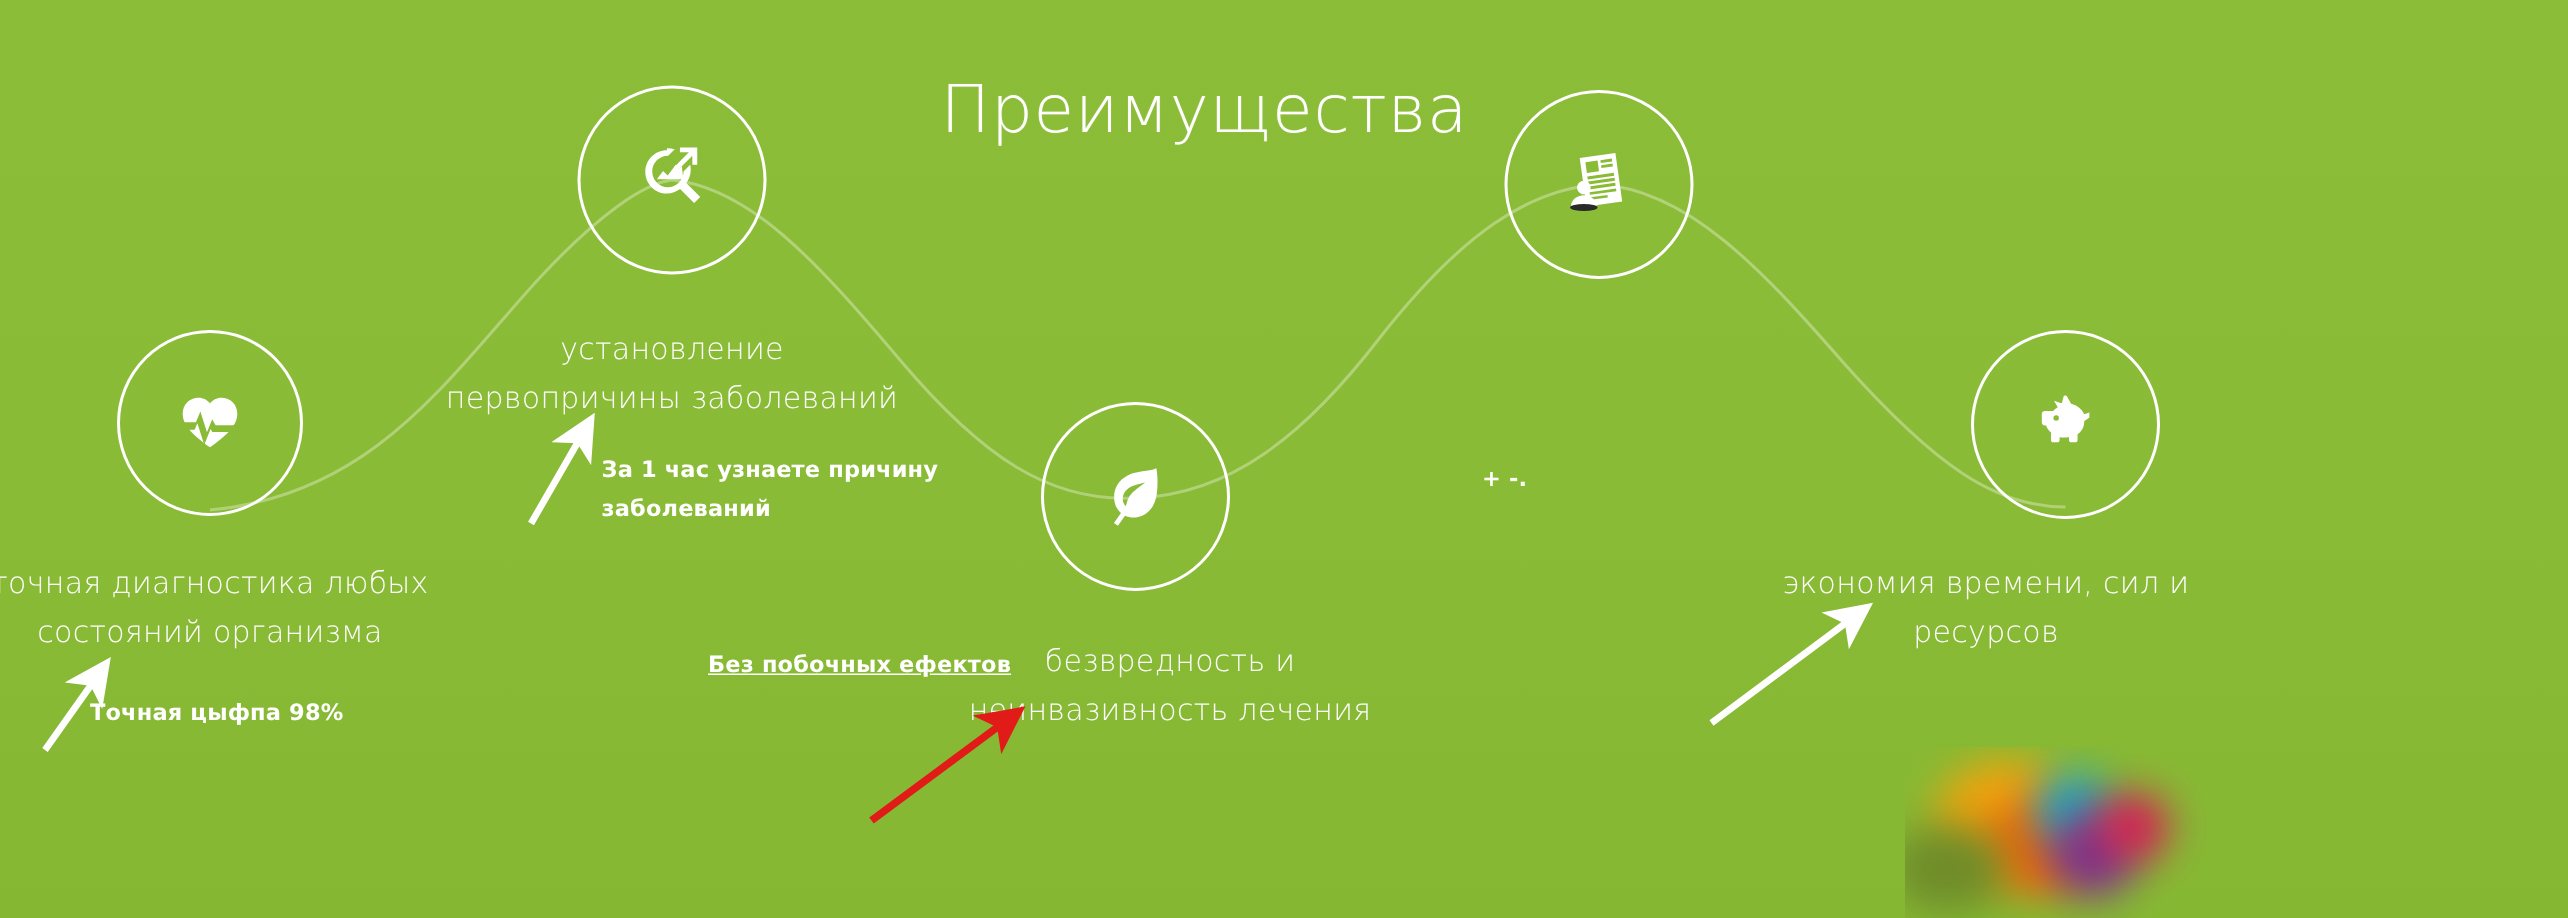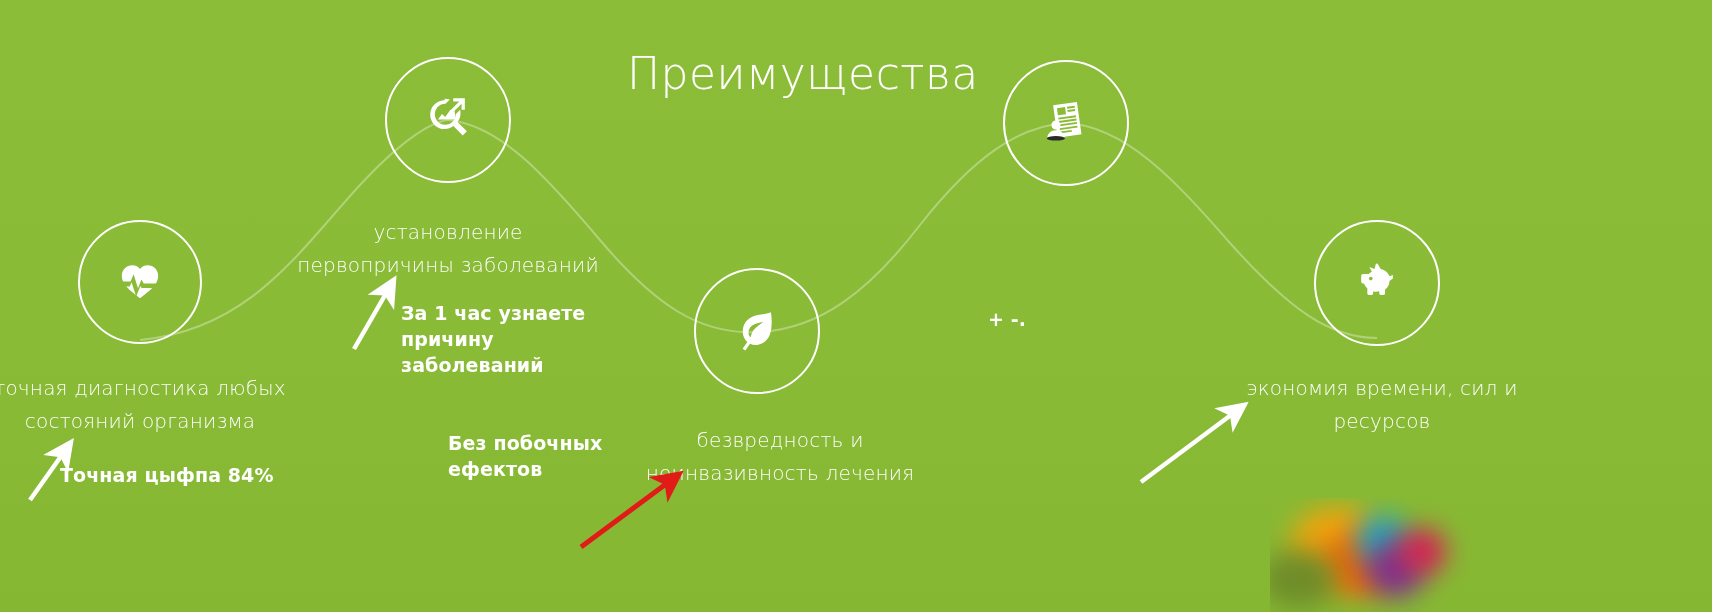--- a/index.html
+++ b/index.html
@@ -59,21 +59,21 @@
   .annot{
     position:absolute;z-index:7;
     color:#ffffff;
     font-family:"DejaVu Sans", sans-serif;
     font-weight:bold;
     font-size:16px;
     line-height:26px;
     white-space:pre-line;
     letter-spacing:0.1px;
   }
-  .annot.small{font-size:19px;}
+  .annot.small{font-size:15px;}
   .blob{
     position:absolute;z-index:2;
     filter:blur(13px);
     border-radius:50%;
     opacity:.95;
   }
   #blob-clip{position:absolute;left:1270px;top:498px;width:260px;height:114px;overflow:hidden;z-index:2;}
 </style>
 </head>
 <body>
@@ -92,21 +92,21 @@
   <div class="node-circle" style="left:78px;top:220px;width:124px;height:124px;">
     <span class="node-icon">
       <svg width="46" height="46" viewBox="0 0 48 48">
         <path fill="#ffffff" d="M24 43C14 35.5 5 28.6 5 19.6 5 13.2 9.9 8.5 16 8.5c3.4 0 6.4 1.6 8 4.1 1.6-2.5 4.6-4.1 8-4.1 6.1 0 11 4.7 11 11.1 0 9-9 15.9-19 23.4z"></path>
         <path fill="#8abb36" d="M2 25.5h12.2l3.1-7.4 4.6 14.5 3.6-9.1 2.4 4.2H46v4.6H25.6l-1.2-2.1-4.4 11.1-4.8-15-1.9 4.4H2z"></path>
       </svg>
     </span>
   </div>
   <div class="label" style="left:-20px;top:372px;width:320px;">точная диагностика любых
 состояний организма</div>
-  <div class="annot small" style="left:60px;top:462px;width:240px;">Точная цыфпа 84%</div>
+  <div class="annot small" style="left:60px;top:462px;width:240px;">Точная цыфпа 98%</div>
 
   <div class="node-circle" style="left:385px;top:57px;width:126px;height:126px;">
     <span class="node-icon">
       <svg width="50" height="50" viewBox="0 0 52 52">
         <path fill="#ffffff" d="M22.5 7.5c-8.3 0-15 6.7-15 15s6.7 15 15 15c3.4 0 6.6-1.2 9.1-3.1l9.7 9.7 4.3-4.3-9.7-9.7c2-2.5 3.1-5.7 3.1-9.1 0-1.2-.1-2.4-.4-3.5l-4.6 4.6v.1c0 6-4.9 10.9-10.9 10.9S12.3 28.2 12.3 22.2 17.2 11.3 23.2 11.3c.1 0 .1 0 .2 0l4.5-4.5c-1.6-.5-3.4-.8-5.4-.8z"></path>
         <path fill="#ffffff" d="M15.5 27.5l4.3-5.6 3.2 3 5.6-7.4 2.6 2.6 1.6-1.8 1.1 9.2z"></path>
         <path fill="#ffffff" d="M31.5 5.5h12v12h-3.4v-6.2L30 21.4l-2.4-2.4 10.1-10.1h-6.2z"></path>
       </svg>
     </span>
   </div>
@@ -117,21 +117,21 @@
 
   <div class="node-circle" style="left:694px;top:268px;width:126px;height:126px;">
     <span class="node-icon">
       <svg width="46" height="46" viewBox="0 0 48 48">
         <path fill="#ffffff" d="M38.5 6.5C33 9 25 8 18.5 11.5 11 15.5 8 22.5 9.5 30c.6 3 2.2 5.6 4.4 7.5L9 44.5l2.8 2 4.9-7c2.6 1.2 5.6 1.6 8.5 1 8-1.6 12.5-8 13.6-16.2.9-7 .6-13 -.3-17.8zM17.3 32.9c-.8-.8-1.4-1.8-1.8-2.9-1-3 0-6.4 2.6-8.8 3.3-3.1 8.4-3.6 12.6-4.8-3.4 3-7.8 5.3-10.5 9-1.1 1.5-2 3.6-2.9 7.5z"></path>
       </svg>
     </span>
   </div>
   <div class="label" style="left:620px;top:424px;width:320px;text-align:center;">безвредность и
 неинвазивность лечения</div>
-  <div class="annot small" style="left:448px;top:430px;width:220px;">Без побочных ефектов</div>
+  <div class="annot small" style="left:472px;top:430px;width:220px;text-decoration:underline;">Без побочных ефектов</div>
 
   <div class="node-circle" style="left:1003px;top:60px;width:126px;height:126px;">
     <span class="node-icon">
       <svg width="50" height="50" viewBox="0 0 52 52">
         <g transform="rotate(-8 26 26)">
           <path fill="#ffffff" d="M15 8h25v34H15z"></path>
           <rect x="18.5" y="11.5" width="8.5" height="7.5" fill="#8abb36"></rect>
           <rect x="29" y="11.5" width="8" height="2" fill="#8abb36"></rect>
           <rect x="29" y="15" width="8" height="2" fill="#8abb36"></rect>
           <rect x="18.5" y="21.5" width="18.5" height="2" fill="#8abb36"></rect>
@@ -151,21 +151,21 @@
   <div class="annot small" style="left:988px;top:306px;width:200px;">+ -.</div>
 
   <div class="node-circle" style="left:1314px;top:220px;width:126px;height:126px;">
     <span class="node-icon">
       <svg width="46" height="46" viewBox="0 0 48 48">
         <path fill="#ffffff" d="M16 9.5l2.6 4.6C17.4 14.8 16.3 15.7 15.4 16.7H9.5c-1.2 0-2 1-2 2.2v5.6c0 1.2.9 2.2 2 2.2h1c.6 1.9 1.8 3.6 3.4 4.9V37c0 .8.7 1.5 1.5 1.5h3c.8 0 1.5-.7 1.5-1.5v-2.1c1 .2 2 .3 3.1.3 1.2 0 2.3-.1 3.4-.4V37c0 .8.7 1.5 1.5 1.5h3c.8 0 1.5-.7 1.5-1.5v-4.1c2.8-2 4.6-5 4.6-8.4 0-.2 0-.4 0-.6l3.6-2.6v-3.5l-3.6 1.2c-1.4-3.6-4.8-6.4-9.1-7.4l-2.9-5.1c-.6-1-2.1-.8-2.4.3l-1.1 4.3c-.3 0-.6 0-.9 0L16 9.5z"></path>
         <circle cx="17.5" cy="21.5" r="1.9" fill="#8abb36"></circle>
       </svg>
     </span>
   </div>
-  <div class="label" style="left:1222px;top:372px;width:320px;">экономия времени, сил и
+  <div class="label" style="left:1164px;top:372px;width:320px;">экономия времени, сил и
 ресурсов</div>
 
   <svg class="layer" id="arrow-layer" viewBox="0 0 1712 612">
     <defs>
       <marker id="wh-head" markerWidth="7" markerHeight="7" refX="3.2" refY="3.4" orient="auto">
         <path d="M0,0 L7,3.4 L0,6.8 L1.8,3.4 z" fill="#ffffff"></path>
       </marker>
       <marker id="rd-head" markerWidth="6.4" markerHeight="6.4" refX="3" refY="3.2" orient="auto">
         <path d="M0,0 L6.4,3.2 L0,6.4 L1.7,3.2 z" fill="#e01b18"></path>
       </marker>

